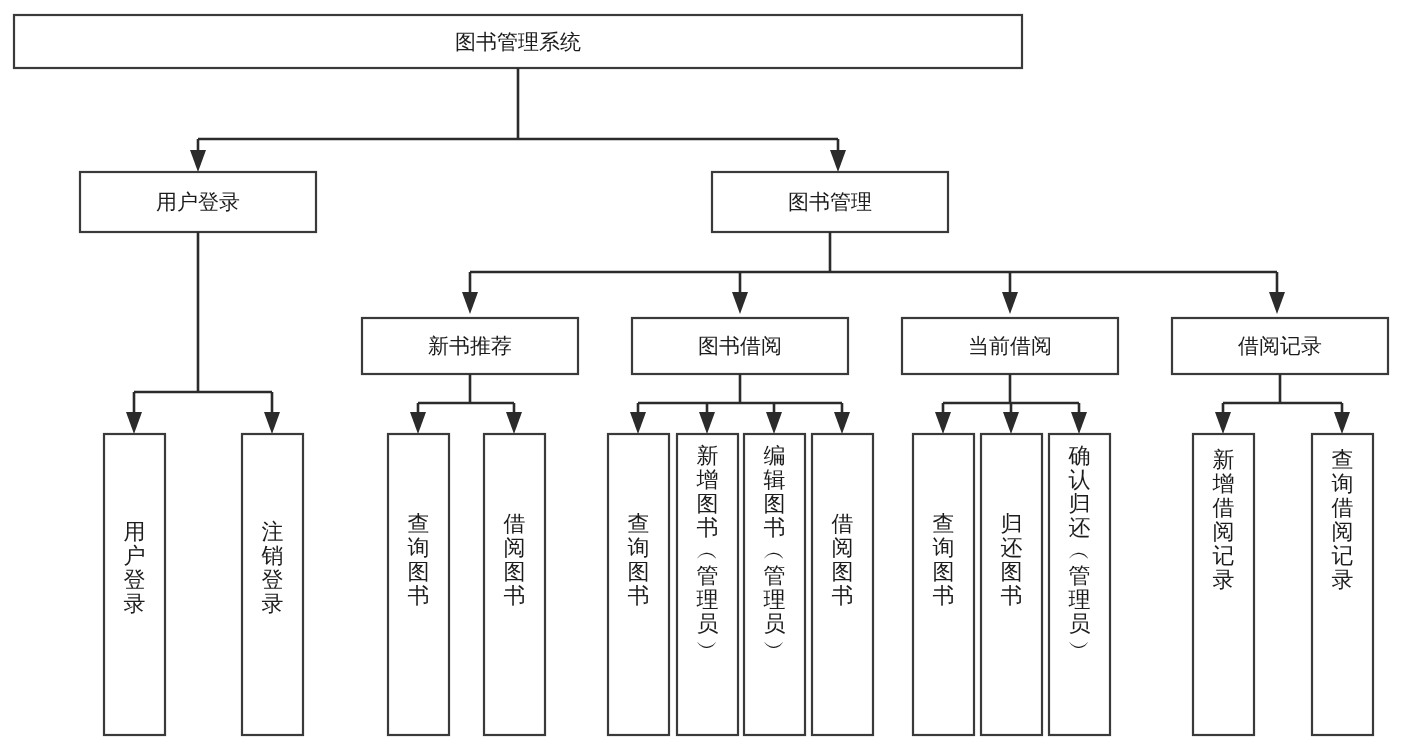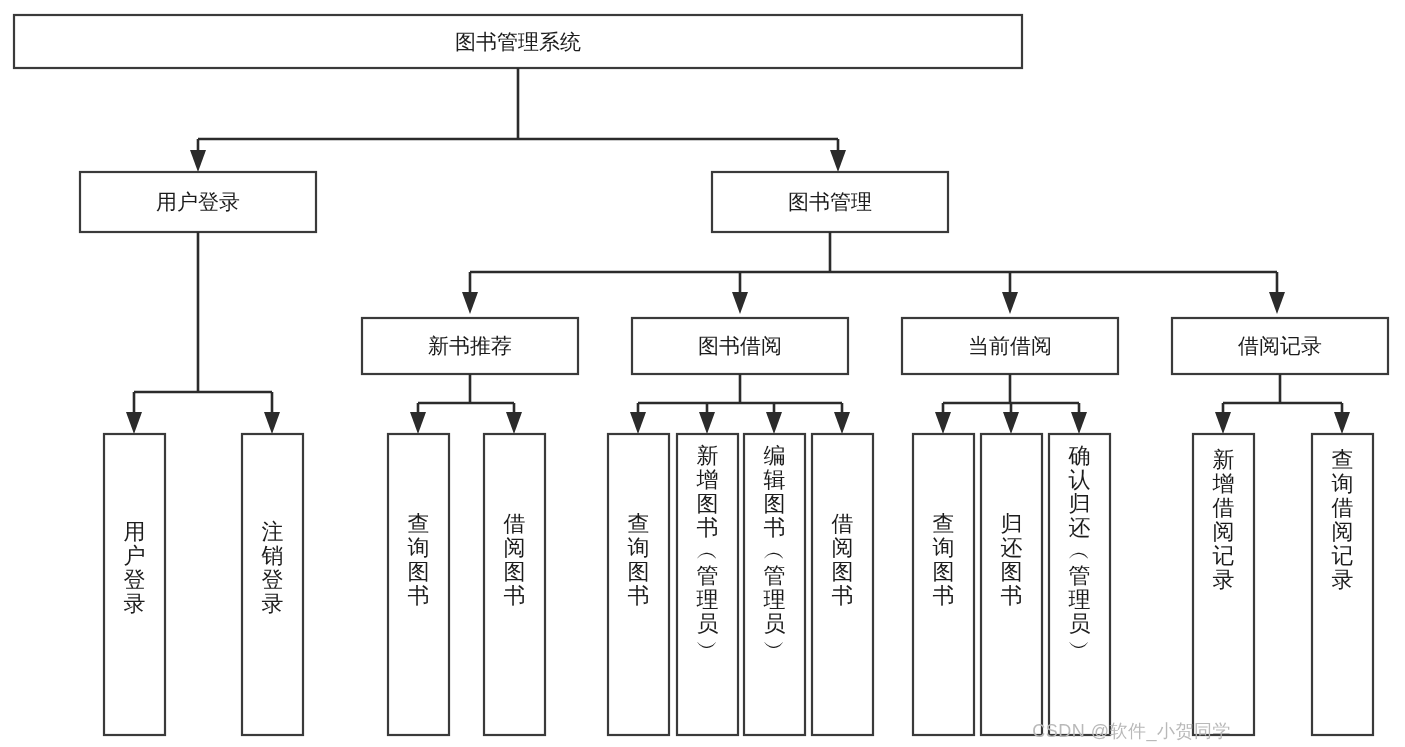--- a/index.html
+++ b/index.html
@@ -223,15 +223,14 @@
   <div class="vert-text-wrap" style="left:744px; top:444px; width:61px;"><span>编</span><span>辑</span><span>图</span><span>书</span><span>︵</span><span>管</span><span>理</span><span>员</span><span>︶</span></div>
   <div class="vert-text-wrap" style="left:812px; top:512px; width:61px;"><span>借</span><span>阅</span><span>图</span><span>书</span></div>
 
   <div class="vert-text-wrap" style="left:913px; top:512px; width:61px;"><span>查</span><span>询</span><span>图</span><span>书</span></div>
   <div class="vert-text-wrap" style="left:981px; top:512px; width:61px;"><span>归</span><span>还</span><span>图</span><span>书</span></div>
   <div class="vert-text-wrap" style="left:1049px; top:444px; width:61px;"><span>确</span><span>认</span><span>归</span><span>还</span><span>︵</span><span>管</span><span>理</span><span>员</span><span>︶</span></div>
 
   <div class="vert-text-wrap" style="left:1193px; top:448px; width:61px;"><span>新</span><span>增</span><span>借</span><span>阅</span><span>记</span><span>录</span></div>
   <div class="vert-text-wrap" style="left:1312px; top:448px; width:61px;"><span>查</span><span>询</span><span>借</span><span>阅</span><span>记</span><span>录</span></div>
 
-  <div class="watermark">CSDN @软件_小贺同学</div>
 
 </div>
 
 </body></html>

